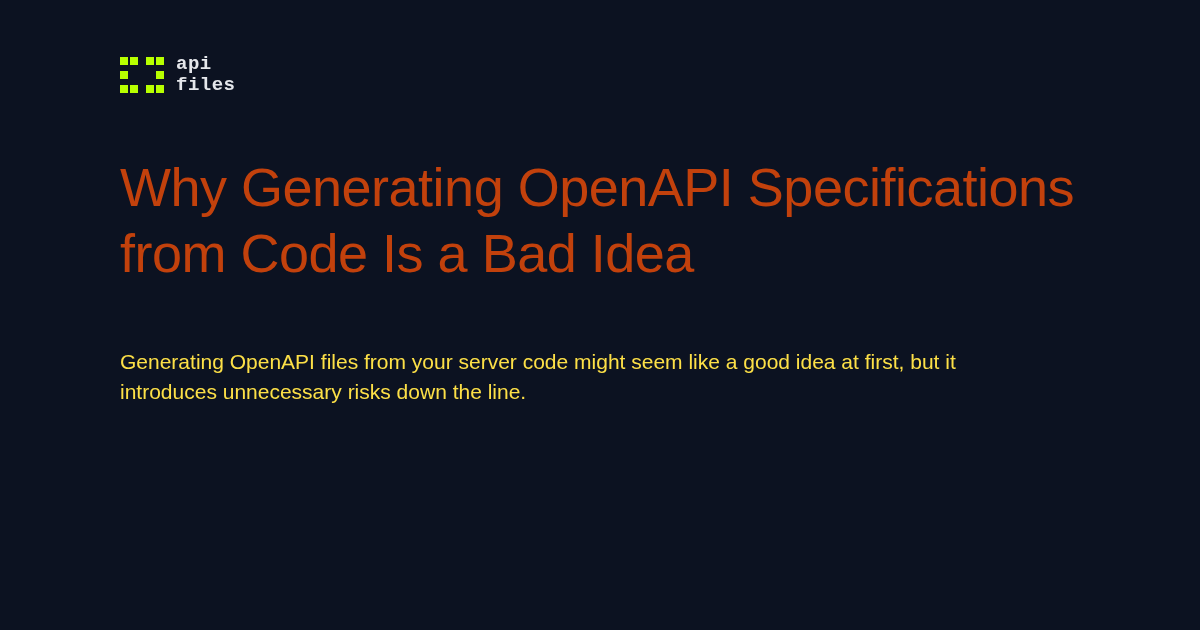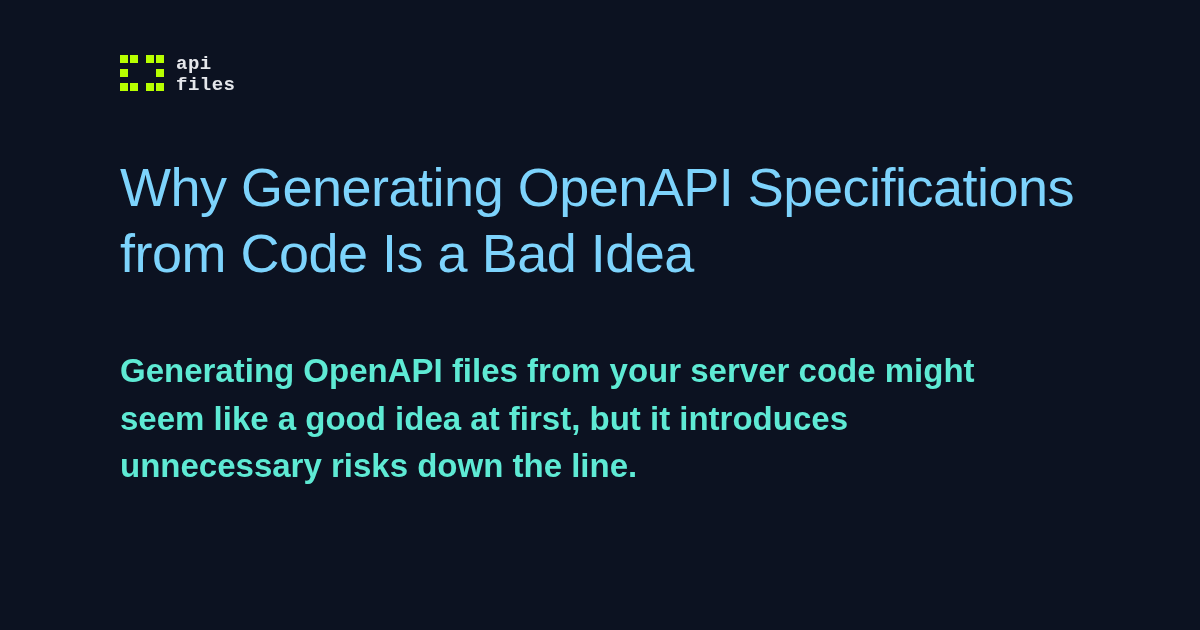--- a/index.html
+++ b/index.html
@@ -10,20 +10,21 @@
     body {
       width: 1200px;
       height: 630px;
       background-color: #0c1221;
       font-family: -apple-system, BlinkMacSystemFont, 'Segoe UI', Helvetica, Arial, sans-serif;
       padding: 55px 120px;
       overflow: hidden;
     }
     .logo-container {
       display: flex;
+      align-items: center;
       gap: 12px;
       margin-bottom: 60px;
     }
     .logo-mark {
       width: 44px;
       height: 36px;
       position: relative;
     }
     .logo-mark svg {
       display: block;
@@ -37,29 +38,29 @@
     .logo-line {
       font-family: 'Courier New', Courier, monospace;
       font-size: 19px;
       font-weight: 600;
       color: #e5e7eb;
       letter-spacing: 0.5px;
     }
     .title {
       font-size: 54px;
       font-weight: 400;
-      color: #7dd3fc;
+      color: #c2410c;
       line-height: 1.22;
       margin-bottom: 60px;
       letter-spacing: -0.5px;
     }
     .description {
-      font-size: 33px;
-      font-weight: 700;
-      color: #5eead4;
+      font-size: 21px;
+      font-weight: 400;
+      color: #fde047;
       line-height: 1.45;
       max-width: 920px;
     }
   </style>
 </head>
 <body>
 
 <div class="logo-container">
   <div class="logo-mark">
     <svg width="44" height="36" viewBox="0 0 44 36" xmlns="http://www.w3.org/2000/svg">

